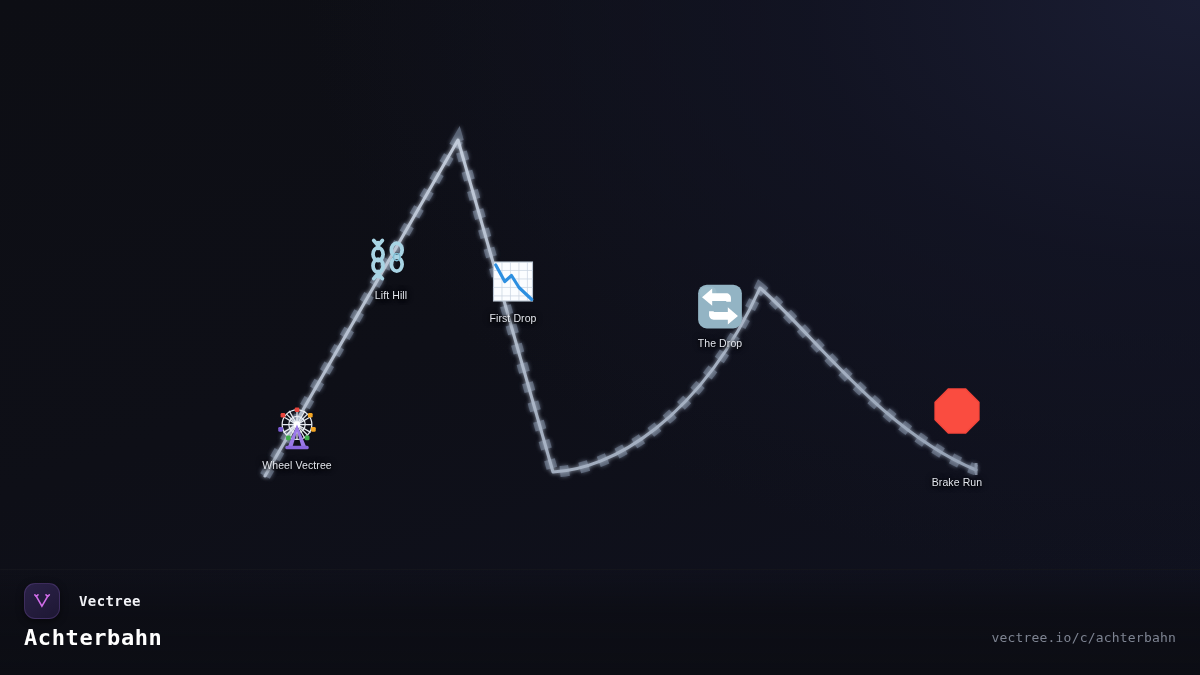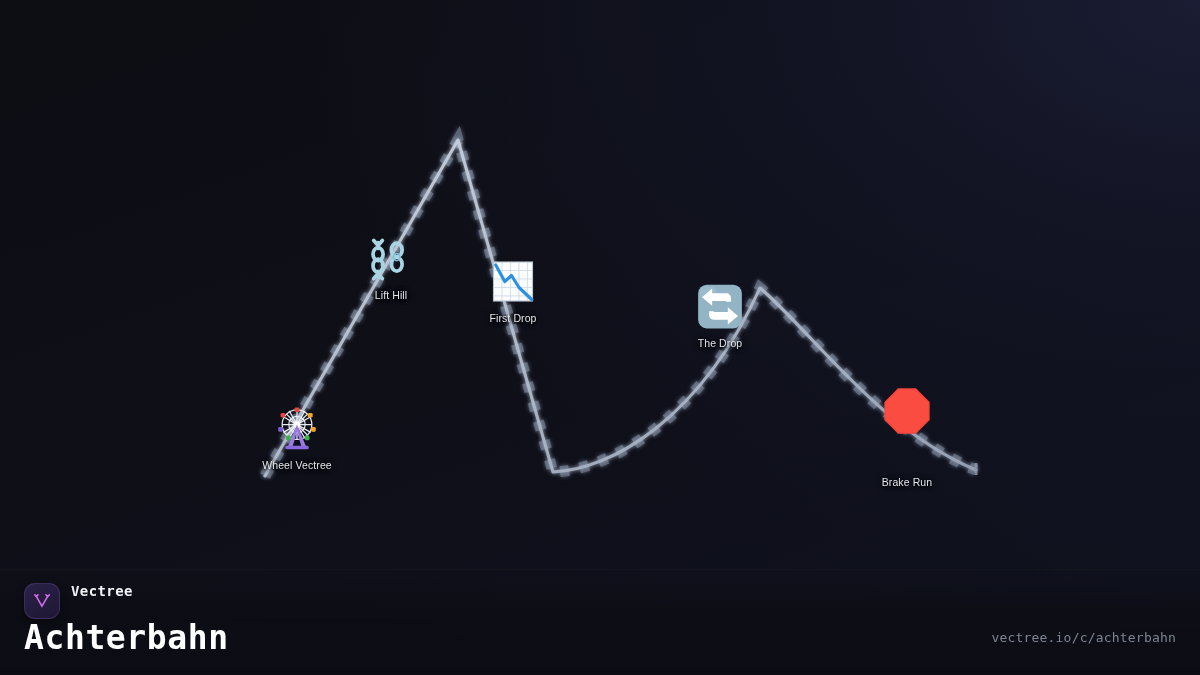--- a/index.html
+++ b/index.html
@@ -66,21 +66,22 @@
     bottom: 0;
     height: 105px;
     border-top: 1px solid rgba(255,255,255,0.035);
     background: linear-gradient(180deg, rgba(14,15,24,0.0) 0%, rgba(12,13,20,0.85) 40%, #0c0d14 100%);
   }
   #brand-row {
     position: absolute;
     left: 24px;
     top: 13px;
     display: flex;
-    gap: 11px;
+    align-items: center;
+    gap: 19px;
   }
   #brand-logo {
     width: 34px;
     height: 34px;
     border-radius: 11px;
     background: linear-gradient(150deg, #2a2147 0%, #241c3d 55%, #1d1733 100%);
     border: 1px solid rgba(160,110,220,0.22);
     display: flex;
     align-items: center;
     justify-content: center;
@@ -92,21 +93,21 @@
     font-size: 14px;
     color: #f2f3f7;
     letter-spacing: 0.4px;
   }
   #page-title {
     position: absolute;
     left: 24px;
     top: 48px;
     font-family: "DejaVu Sans Mono", "Liberation Mono", monospace;
     font-weight: bold;
-    font-size: 33px;
+    font-size: 22px;
     line-height: 40px;
     color: #ffffff;
     letter-spacing: 0.6px;
     text-align: center;
   }
   #footer-url {
     position: absolute;
     right: 24px;
     bottom: 30px;
     font-family: "DejaVu Sans Mono", "Liberation Mono", monospace;
@@ -219,21 +220,21 @@
       <svg width="50" height="50" viewBox="0 0 64 64">
         <rect x="4" y="4" width="56" height="56" rx="11" fill="#93b4c4"></rect>
         <rect x="6.5" y="6.5" width="21" height="16" rx="7" fill="#a3c2d0" opacity="0.55"></rect>
         <path d="M46 26 L46 21 C46 17.7 43.3 15 40 15 L22 15 L22 9 L9 20 L22 31 L22 25 L40 25 L40 26 Z" fill="#ffffff"></path>
         <path d="M18 38 L18 43 C18 46.3 20.7 49 24 49 L42 49 L42 55 L55 44 L42 33 L42 39 L24 39 L24 38 Z" fill="#ffffff"></path>
       </svg>
     </div>
     <div class="node-label">The Drop</div>
   </div>
 
-  <div class="node" style="left: 907px; top: 437px; gap: 35px;">
+  <div class="node" style="left: 957px; top: 437px; gap: 35px;">
     <div class="node-icon">
       <svg width="50" height="50" viewBox="0 0 64 64">
         <polygon points="20.5,3 43.5,3 61,20.5 61,43.5 43.5,61 20.5,61 3,43.5 3,20.5" fill="#f3453a"></polygon>
         <polygon points="21.5,4.5 42.5,4.5 59.5,21.5 59.5,42.5 42.5,59.5 21.5,59.5 4.5,42.5 4.5,21.5" fill="#fa4c40"></polygon>
       </svg>
     </div>
     <div class="node-label">Brake Run</div>
   </div>
 
   <div id="footer">

